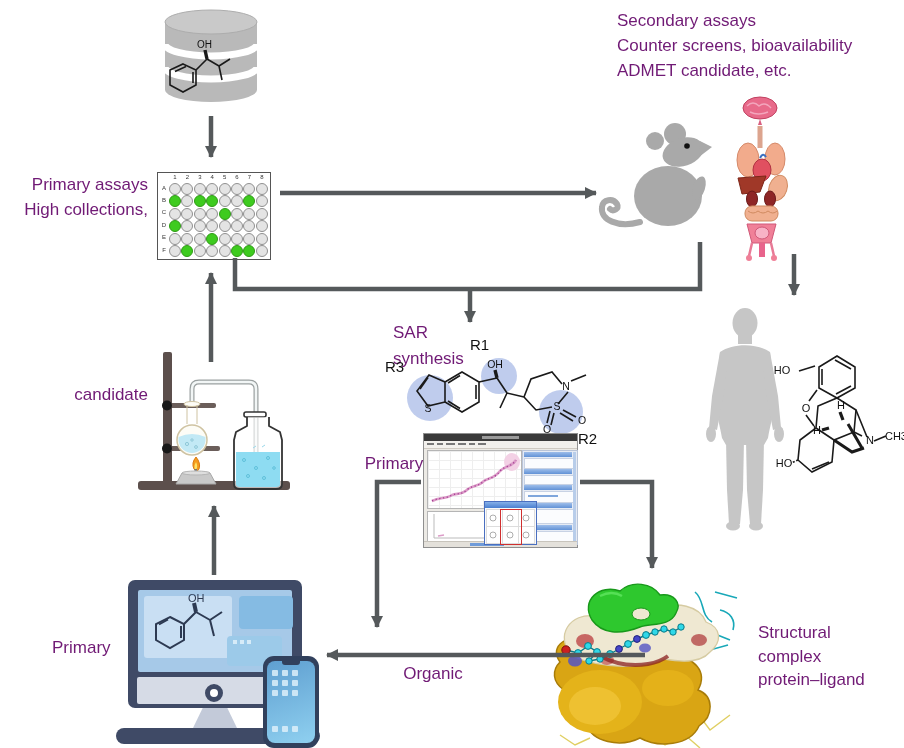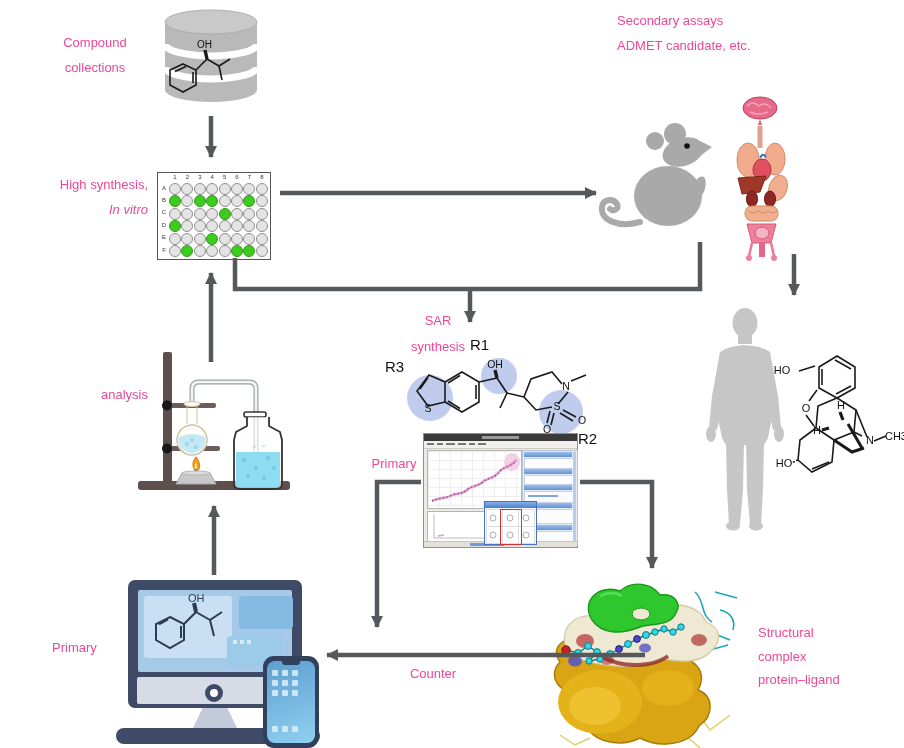--- a/index.html
+++ b/index.html
@@ -1,18 +1,18 @@
 <!DOCTYPE html>
 <html><head>
 <meta charset="utf-8">
 <style>
   html,body{margin:0;padding:0;background:#fff;}
   #canvas{position:relative;width:904px;height:748px;background:#fff;overflow:hidden;
           font-family:"Liberation Sans", sans-serif;color:#111;}
-  .lbl{position:absolute;font-size:13px;line-height:25px;color:#ec4899;}
+  .lbl{position:absolute;font-size:17px;line-height:25px;color:#701a75;}
   .center{text-align:center;} .right{text-align:right;}
   .it{font-style:italic;}
   svg{position:absolute;overflow:visible;}
   
   #plate{position:absolute;left:157px;top:172px;width:112px;height:86px;background:#fff;
          border:1px solid #555;}
   .mp-col,.mp-row{position:absolute;font-size:6px;color:#333;width:12px;text-align:center;}
   .mp-row{width:8px;}
   .well{position:absolute;width:10px;height:10px;border-radius:50%;
         background:#e4e4e4;border:1px solid #909090;}
@@ -78,55 +78,52 @@
       <line x1="470" y1="289" x2="470" y2="322" marker-end="url(#ah)"></line>
       <line x1="794" y1="254" x2="794" y2="295" marker-end="url(#ah)"></line>
       <line x1="211" y1="362" x2="211" y2="273" marker-end="url(#ah)"></line>
       <line x1="214" y1="575" x2="214" y2="506" marker-end="url(#ah)"></line>
       <polyline points="580,482 652,482 652,568" marker-end="url(#ah)"></polyline>
       <polyline points="421,482 377,482 377,627" marker-end="url(#ah)"></polyline>
       <line x1="645" y1="655" x2="327" y2="655" marker-end="url(#ah)"></line>
     </g>
   </svg>
 
-  <div class="lbl center" style="left:30px;top:30px;width:130px;">
-    <div>Compound</div>
-    <div>collections</div>
-  </div>
 
   <div class="lbl" style="left:617px;top:8px;width:285px;">
     <div>Secondary assays</div>
+    <div>Counter screens, bioavailability</div>
     <div>ADMET candidate, etc.</div>
   </div>
 
   <div class="lbl right" style="left:0px;top:172px;width:148px;">
-    <div>High synthesis,</div>
-    <div class="it">In vitro</div>
-  </div>
-
-  <div class="lbl" style="left:393px;top:308px;width:90px;line-height:26px;text-align:center;">
+    <div>Primary assays</div>
+    <div>High collections,</div>
+  </div>
+
+  <div class="lbl" style="left:393px;top:320px;width:90px;line-height:26px;">
     <div>SAR</div>
     <div>synthesis</div>
   </div>
 
   <div class="lbl right" style="left:38px;top:380px;width:110px;line-height:30px;">
-    <div>analysis</div>
+    <div>candidate</div>
   </div>
 
   <div class="lbl" style="left:52px;top:635px;width:80px;">Primary</div>
 
 
   <div class="lbl" style="left:758px;top:621px;width:168px;line-height:23.5px;">
     <div>Structural</div>
     <div>complex</div>
     <div>protein–ligand</div>
   </div>
 
   <div class="lbl center" style="left:348px;top:451px;width:92px;">Primary</div>
-  <div class="lbl center" style="left:388px;top:661px;width:90px;">Counter</div>
+  <div class="lbl center" style="left:388px;top:661px;width:90px;">Organic</div>
 
   <svg width="110" height="105" viewBox="160 5 110 105" style="left:160px;top:5px;">
     <path d="M165,22 L165,90 A46,12 0 0 0 257,90 L257,22 Z" fill="#b9b9b9"></path>
     <ellipse cx="211" cy="22" rx="46" ry="12" fill="#c9c9c9" stroke="#adadad"></ellipse>
     <path d="M165,44 A46,12 0 0 0 257,44" stroke="#fff" stroke-width="7" fill="none"></path>
     <path d="M165,67 A46,12 0 0 0 257,67" stroke="#fff" stroke-width="7" fill="none"></path>
     <g stroke="#1a1a1a" stroke-width="1.6" fill="none">
       <path d="M183,64 L196,70 L196,85 L183,92 L170,85 L170,70 Z"></path>
       <path d="M193,72 L193,83 M186,66.5 L175,71.5"></path>
       <path d="M196,70 L207,59 M207,59 L219,66 M219,66 L230,59 M219,66 L222,80"></path>

